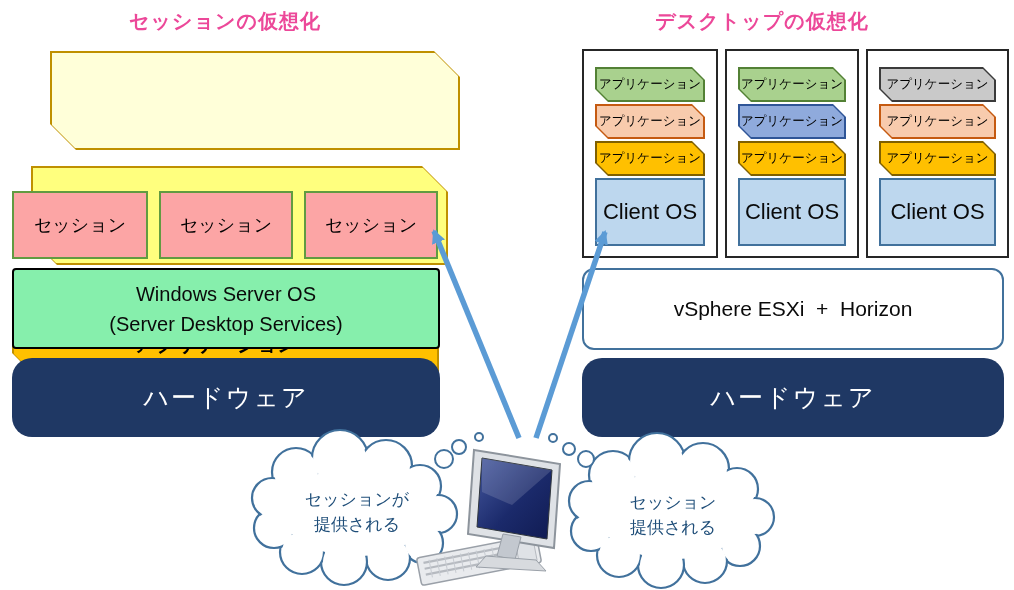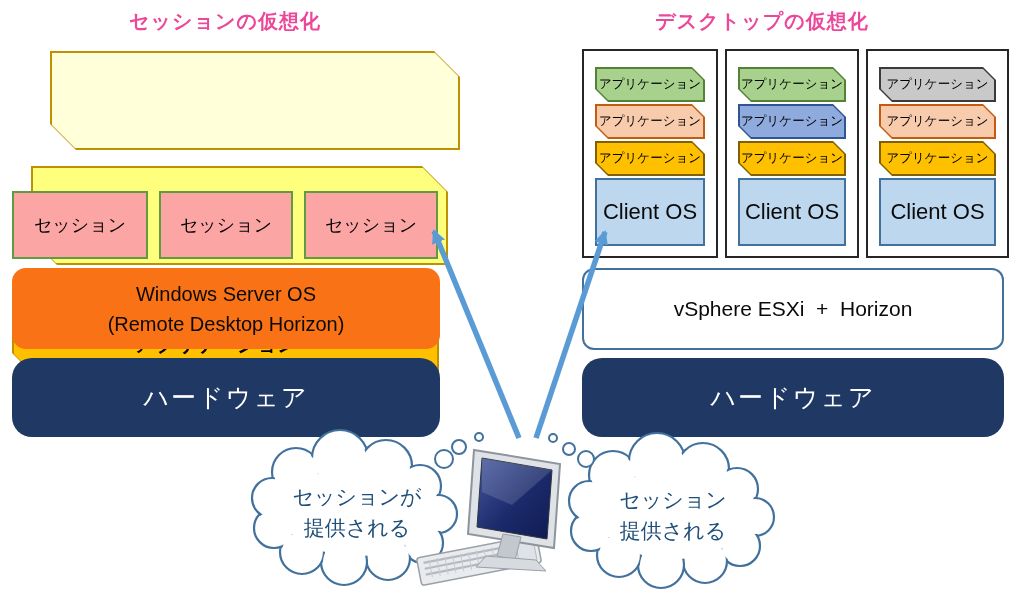--- a/index.html
+++ b/index.html
@@ -26,42 +26,42 @@
   
   .stack-back{--bc:#BF9000;--fc:#FFFFD9;}
   .stack-mid{--bc:#BF9000;--fc:#FFFF7E;}
   .stack-front{--bc:#BF8F00;--fc:#FFC000;}
   .banner-text{font-size:20px;font-weight:bold;line-height:1.45;color:#000;}
 
   
   .session-box{background:#fca5a5;border:2px solid #619B41;box-sizing:border-box;font-size:18px;color:#000;}
 
   
-  .os-box{background:#f97316;border:2px solid #f97316;border-radius:14px;box-sizing:border-box;
+  .os-box{background:#86efac;border:2px solid #000000;border-radius:4px;box-sizing:border-box;
     font-size:20px;line-height:1.5;color:#0a0a0a;}
   .hyper-box{background:#ffffff;border:2px solid #41719C;border-radius:12px;box-sizing:border-box;
     font-size:21px;color:#0a0a0a;white-space:pre;}
   .hw-box{background:#1F3864;border-radius:20px;color:#ffffff;font-size:25px;font-weight:normal;letter-spacing:2px;}
 
   
   .vm-column{background:#ffffff;border:2px solid #262626;box-sizing:border-box;
     display:flex;flex-direction:column;padding:16px 11px 10px 11px;}
   .apps{display:flex;flex-direction:column;gap:2px;}
   .app-box{width:100%;height:35px;flex:0 0 35px;}
   .app-label{font-size:12.5px;color:#000;}
   .app-green{--bc:#538135;--fc:#A9D18E;}
   .app-peach{--bc:#C55A11;--fc:#F8CBAD;}
   .app-gold {--bc:#806000;--fc:#FFC000;}
   .app-blue {--bc:#2F5597;--fc:#8FAADC;}
   .app-gray {--bc:#3B3B3B;--fc:#C9C9C9;}
   .client-os{margin-top:2px;flex:1 1 auto;background:#BDD7EE;border:2px solid #41719C;box-sizing:border-box;
     font-size:22px;color:#0a0a0a;}
 
   
-  .cloud-text{font-size:21px;line-height:1.5;color:#1F4E79;font-weight:500;}
+  .cloud-text{font-size:17px;line-height:1.5;color:#1F4E79;font-weight:500;}
 
   .overlay{position:absolute;left:0;top:0;width:1014px;height:590px;pointer-events:none;}
 </style>
 </head>
 <body>
 
 <div class="canvas">
 
   <div class="abs center-text section-title" style="left:75px;top:8px;width:300px;height:26px;">セッションの仮想化</div>
   <div class="abs center-text section-title" style="left:612px;top:8px;width:300px;height:26px;">デスクトップの仮想化</div>
@@ -85,21 +85,21 @@
     </div>
   </div>
 
   <div class="abs center-text session-box" style="left:12px;top:191px;width:136px;height:68px;">セッション</div>
   <div class="abs center-text session-box" style="left:159px;top:191px;width:134px;height:68px;">セッション</div>
   <div class="abs center-text session-box" style="left:304px;top:191px;width:134px;height:68px;">セッション</div>
 
   <div class="abs center-text os-box" style="left:12px;top:268px;width:428px;height:81px;">
     <span>
       <span>Windows Server OS</span><br>
-      <span>(Remote Desktop Horizon)</span>
+      <span>(Server Desktop Services)</span>
     </span>
   </div>
 
   <div class="abs center-text hw-box" style="left:12px;top:358px;width:428px;height:79px;">ハードウェア</div>
 
   <div class="abs vm-column" style="left:582px;top:49px;width:136px;height:209px;">
     <div class="apps">
         <div class="snip snip-sm app-box app-green">
           <div class="snip-bg"></div>
           <div class="snip-fg"></div>

